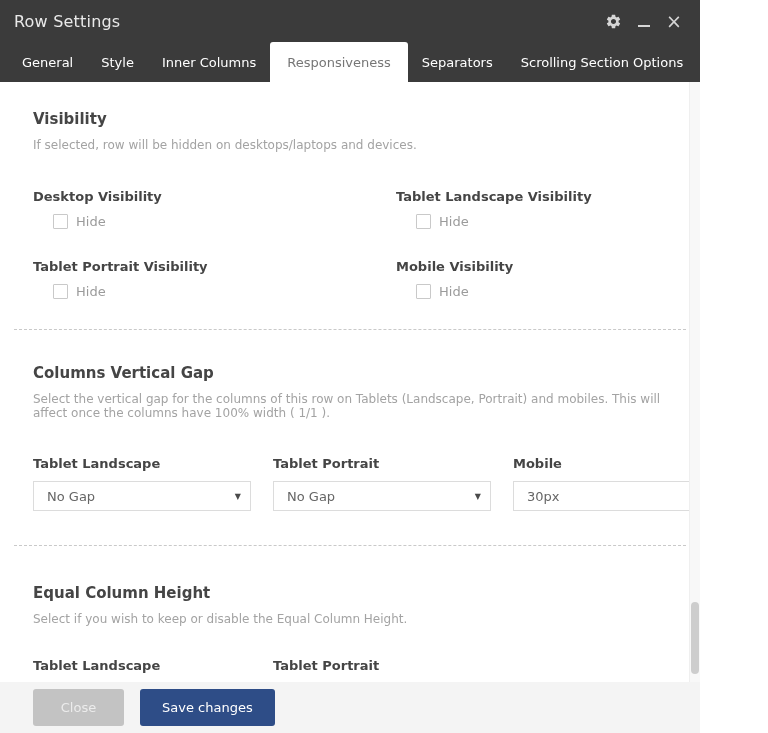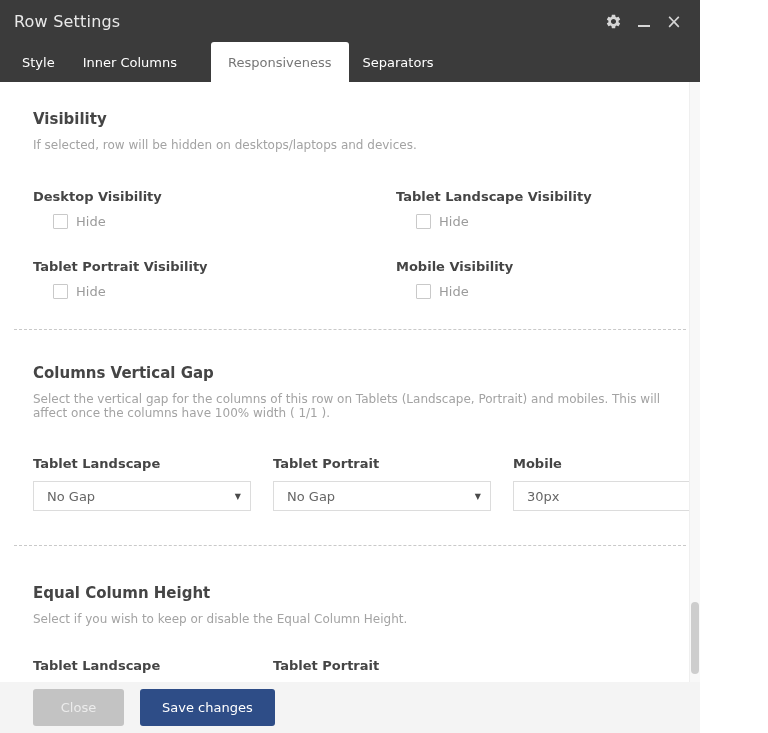--- a/index.html
+++ b/index.html
@@ -25,21 +25,21 @@
   .tabbar {
     background: #3b3b3b; height: 40px; flex: 0 0 40px;
     display: flex; align-items: flex-end; padding-left: 8px;
   }
   .tab {
     color: #ffffff; font-size: 13px; padding: 10px 14px 12px 14px;
     cursor: pointer; white-space: nowrap;
   }
   .tab.active {
     background: #ffffff; color: #767676;
-    border-radius: 3px 3px 0 0; padding: 13px 17px 12px 17px; margin-left: 20px;
+    border-radius: 3px 3px 0 0; padding: 13px 17px 12px 17px;
   }
 
   
   .content {
     position: relative; background: #fff; height: 600px; flex: 0 0 600px;
     padding: 0 14px; overflow: hidden;
   }
   .content-inner { padding: 0 19px; }
 
   .section-title { font-size: 15px; font-weight: bold; color: #454545; }
@@ -114,24 +114,26 @@
         </svg>
       </span>
       <span class="tb-btn">
           <span class="minimize-bar"></span>
         </span>
       <span class="tb-btn close-x">×</span>
     </div>
   </div>
 
   <div class="tabbar" style="background: rgb(59, 59, 59);">
+    <span class="tab">General</span>
     <span class="tab">Style</span>
     <span class="tab">Inner Columns</span>
     <span class="tab active">Responsiveness</span>
     <span class="tab">Separators</span>
+    <span class="tab">Scrolling Section Options</span>
   </div>
 
   <div class="content">
     <div class="content-inner">
 
       <div class="sec-visibility">
         <div class="section-title">Visibility</div>
         <div class="section-desc">If selected, row will be hidden on desktops/laptops and devices.</div>
 
         <div class="vis-grid">

